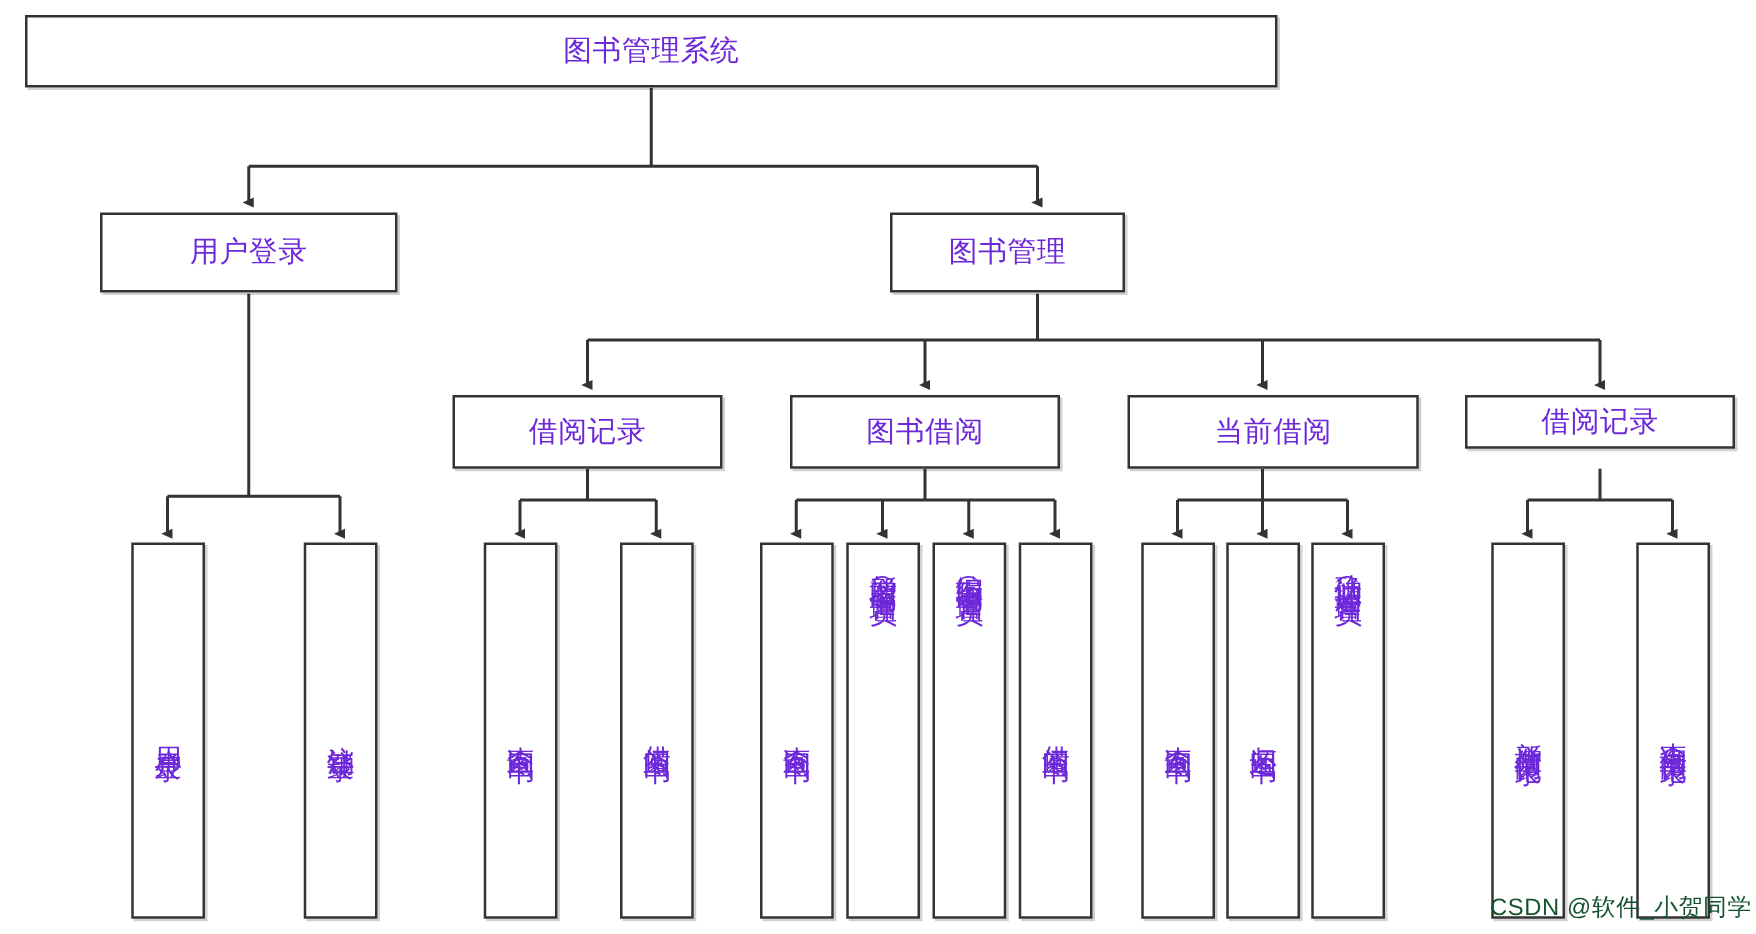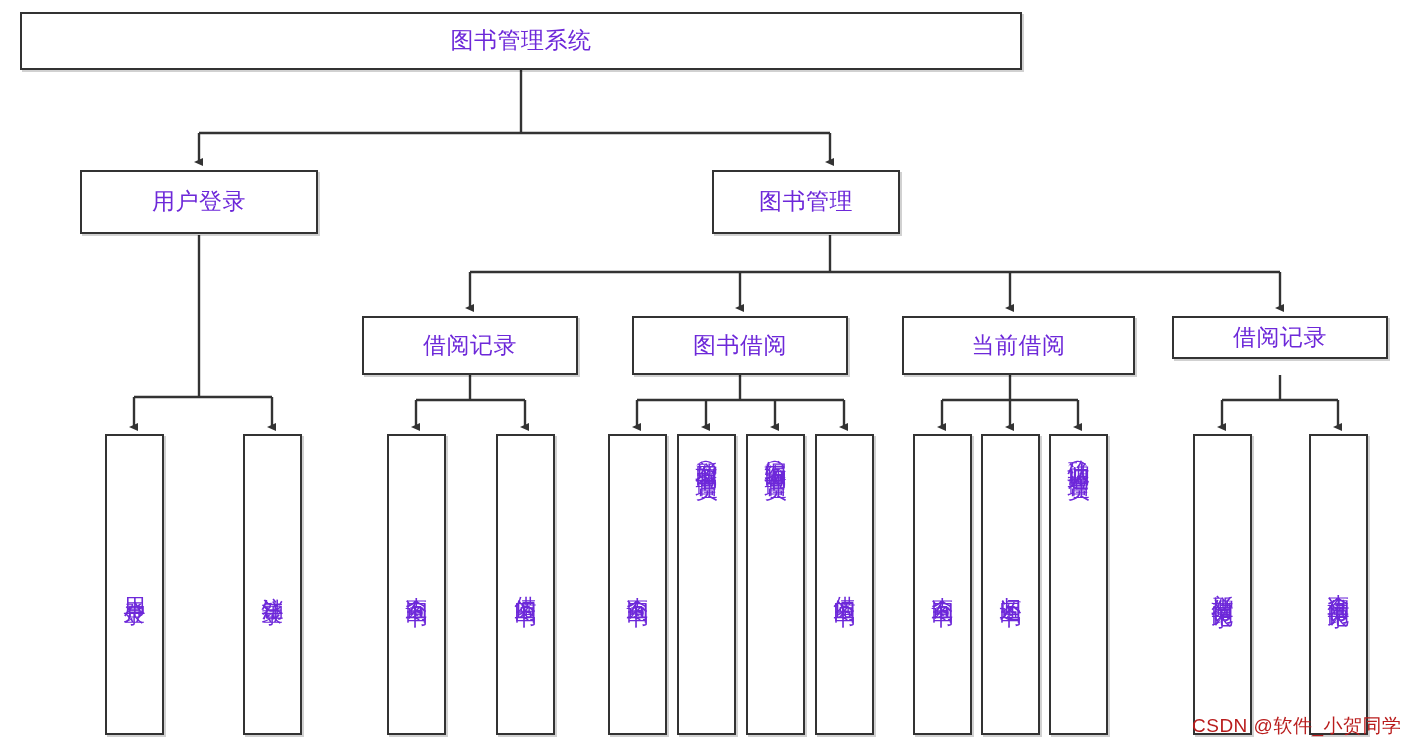--- a/index.html
+++ b/index.html
@@ -58,21 +58,21 @@
     font-size: 22px;
     letter-spacing: 3px;
     line-height: 1;
   }
   .node.vert.topalign {
     align-items: flex-start;
   }
   .watermark {
     position: absolute;
     font-size: 19px;
-    color: #b91c1c;
+    color: #14532d;
     white-space: nowrap;
     letter-spacing: 0.5px;
     text-align: right;
   }
 </style>
 </head>
 <body>
 
 <div id="canvas">
 

